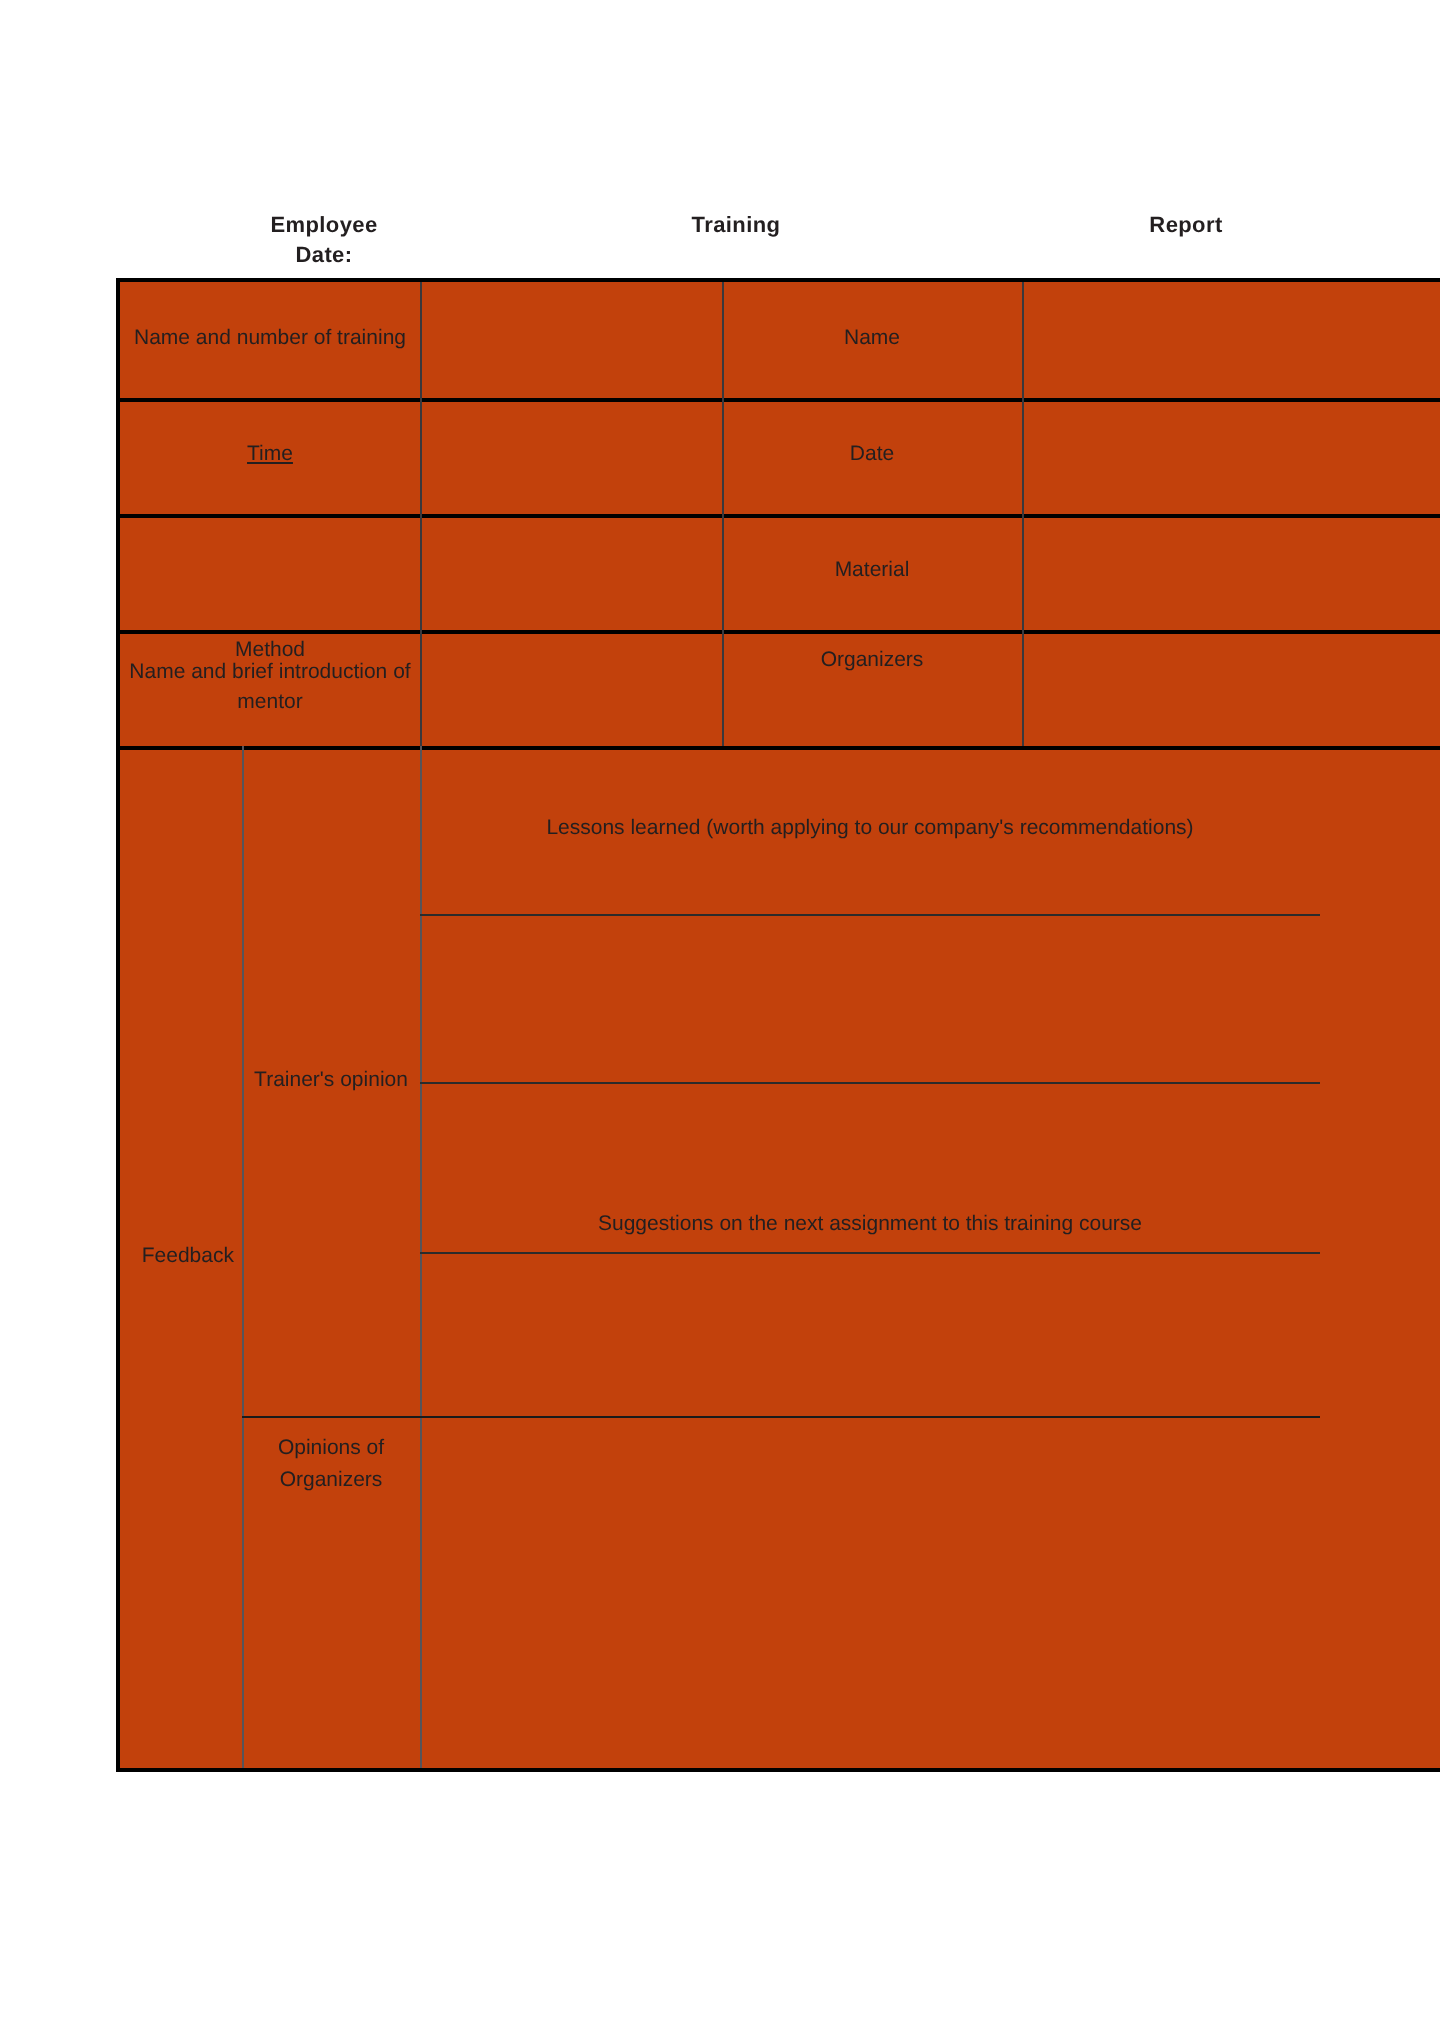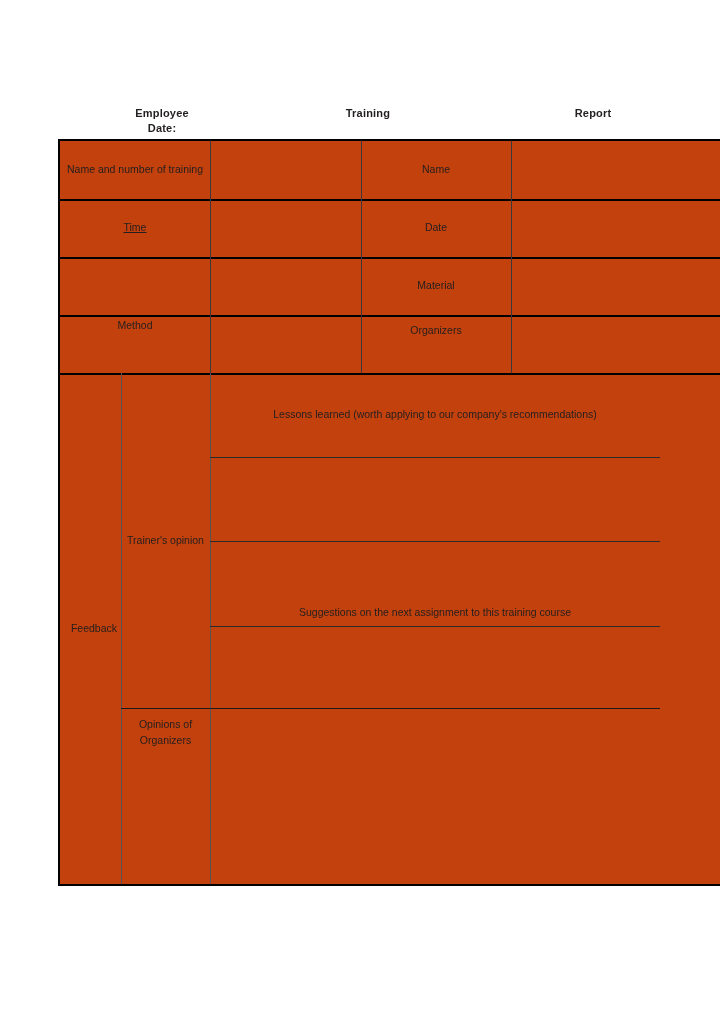--- a/index.html
+++ b/index.html
@@ -173,20 +173,23 @@
     <div class="cell" style="left:150px; top:116px; width:151px; height:58px;">
       <span class="txt"></span>
     </div>
     <div class="cell" style="left:301px; top:116px; width:150px; height:58px;">
       <span class="txt">Material</span>
     </div>
     <div class="cell" style="left:451px; top:116px; width:149px; height:58px;">
       <span class="txt"></span>
     </div>
 
+    <div class="cell" style="left:0;    top:174px; width:150px; height:58px;">
+      <span class="txt">Name and brief introduction of mentor</span>
+    </div>
     <div class="cell" style="left:150px; top:174px; width:151px; height:58px;">
       <span class="txt"></span>
     </div>
     <div class="cell" style="left:301px; top:161px; width:150px; height:58px;">
       <span class="txt">Organizers</span>
     </div>
     <div class="cell" style="left:451px; top:174px; width:149px; height:58px;">
       <span class="txt"></span>
     </div>
 

